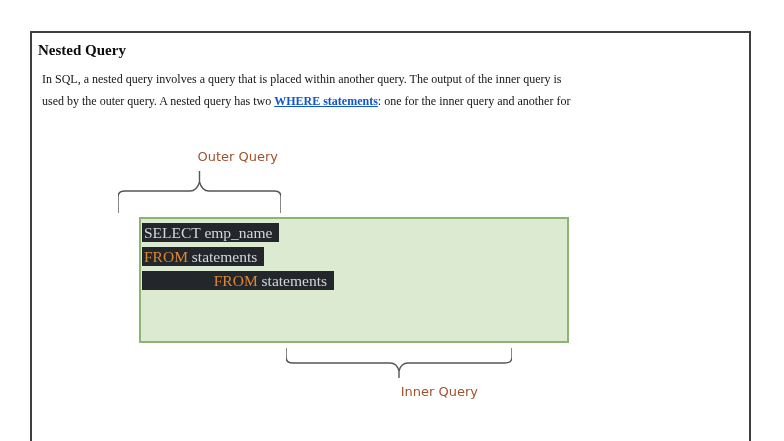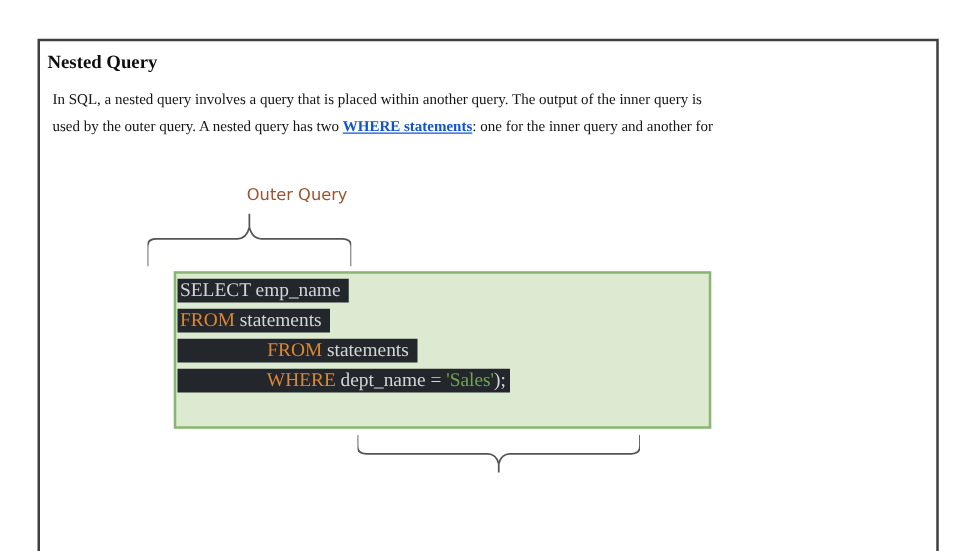--- a/index.html
+++ b/index.html
@@ -66,22 +66,22 @@
 
   <svg class="brace br-top" width="163" height="42" viewBox="0 0 163 42">
     <path d="M0,42 V26 Q0,20 7,20 H72 Q79,20 81.5,11 Q84,20 91,20 H156 Q163,20 163,26 V42 M81.5,11 V0"></path>
   </svg>
 
   <div class="code-block">
     <div id="code-lines">
         <div class="cl"><span class="hl"><span class="tk-plain">SELECT emp_name </span></span></div>
         <div class="cl"><span class="hl"><span class="tk-keyword">FROM</span><span class="tk-plain"> statements </span></span></div>
         <div class="cl"><span class="hl"><span class="tk-plain">                  </span><span class="tk-keyword">FROM</span><span class="tk-plain"> statements </span></span></div>
-        <div class="cl"><span class="hl"><span class="tk-plain">                  </span><span class="tk-keyword">WHERE</span><span class="tk-plain"> dept_name = </span><span class="tk-string">'Sales'</span><span class="tk-plain">);</span></span></div>
       </div>
   </div>
 
   <svg class="brace br-bottom" width="226" height="30" viewBox="0 0 226 30">
     <path d="M0,0 V9 Q0,15 7,15 H104 Q111,15 113,23 Q115,15 122,15 H219 Q226,15 226,9 V0 M113,23 V30"></path>
   </svg>
 
+  <div class="dg-label lbl-inner">Inner Query</div>
 
 </div>
 
 </body></html>

